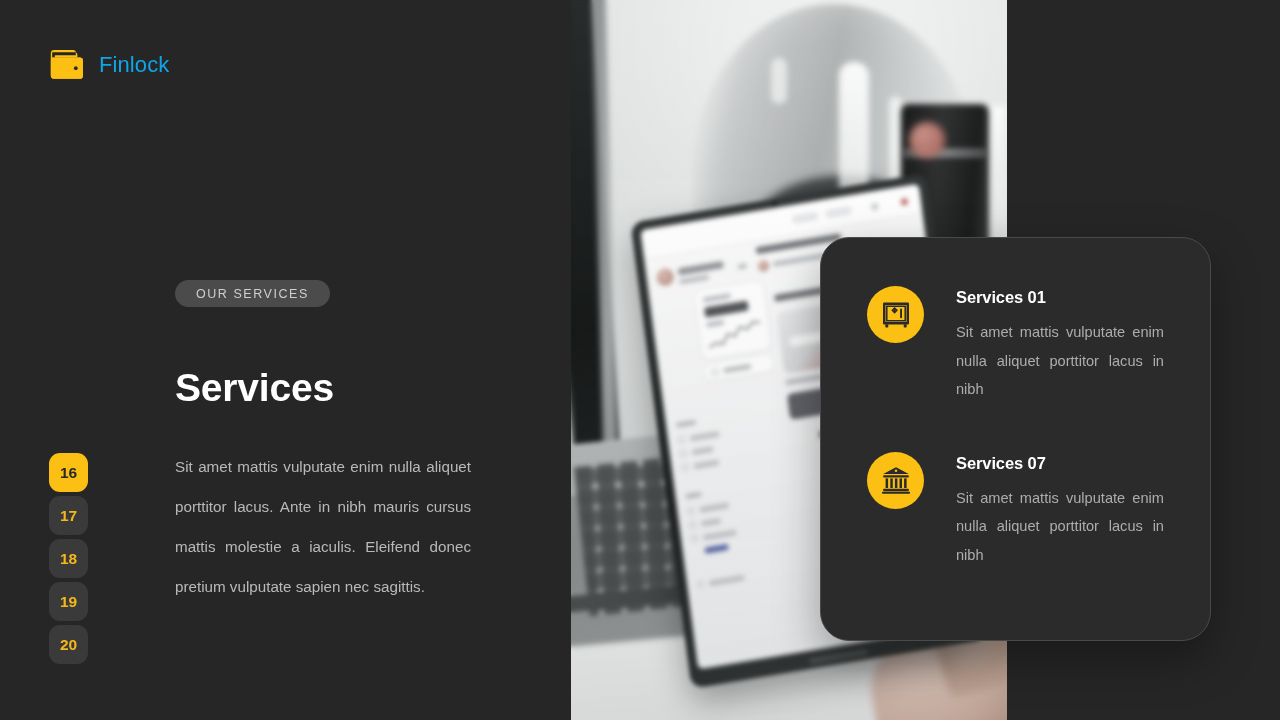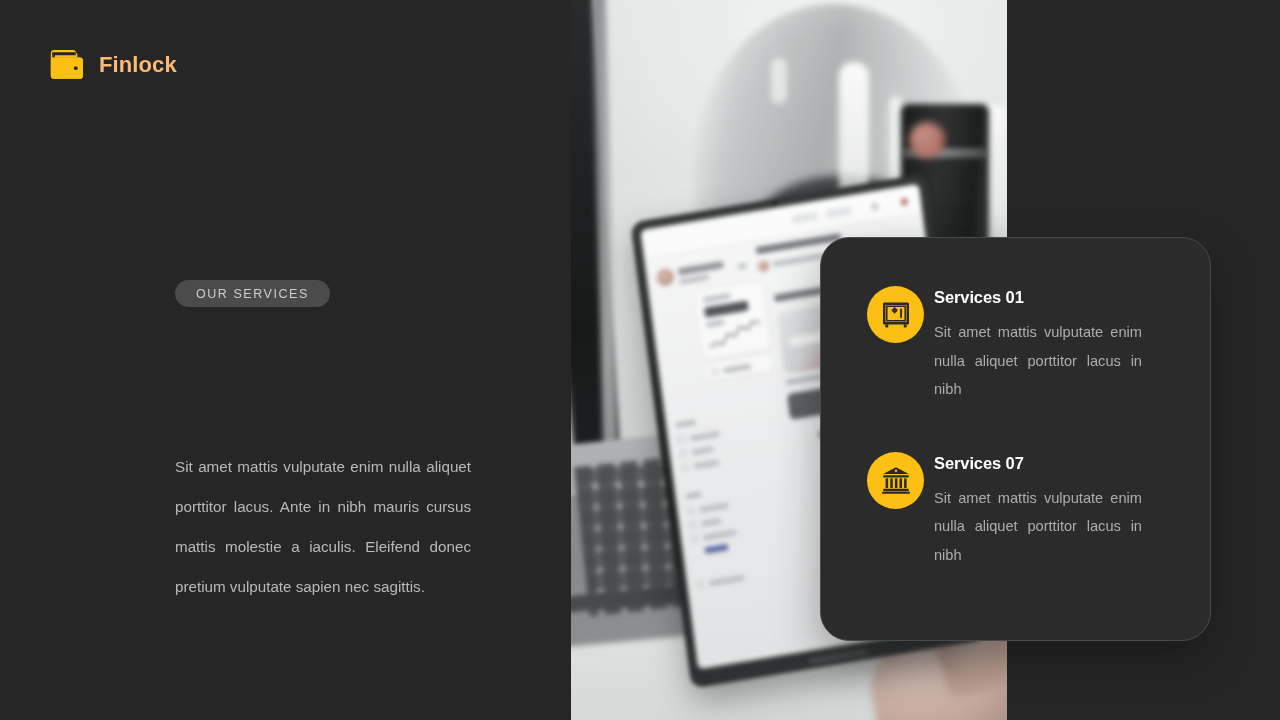--- a/index.html
+++ b/index.html
@@ -320,22 +320,22 @@
     position: absolute;
     left: 49px; top: 48px;
     display: flex; align-items: center; gap: 14px;
   }
   .logo-mark {
     width: 36px; height: 33px;
     display: block;
   }
   .logo-text {
     font-size: 22px;
-    font-weight: bold;
-    color: #fdba74;
+    font-weight: normal;
+    color: #0ea5e9;
     letter-spacing: .1px;
   }
 
   .badge {
     position: absolute;
     left: 175px; top: 280px;
     height: 27px;
     padding: 0 21px;
     border-radius: 14px;
     background: #4b4b4b;
@@ -396,21 +396,21 @@
     left: 820px; top: 237px;
     width: 391px; height: 404px;
     border-radius: 29px;
     background: #2b2b2b;
     border: 1px solid #4a4a4a;
     box-shadow: 0 18px 46px rgba(0,0,0,.34);
     padding: 48px 34px 0 46px;
   }
   .service-item {
     display: flex;
-    gap: 10px;
+    gap: 32px;
   }
   .service-item + .service-item { margin-top: 48px; }
   .service-icon {
     flex: 0 0 auto;
     width: 57px; height: 57px;
     border-radius: 50%;
     background: #fbc013;
     display: flex; align-items: center; justify-content: center;
   }
   .service-icon svg { display: block; }
@@ -540,24 +540,32 @@
     </svg>
     <span class="logo-text">Finlock</span>
   </div>
 
   <div class="badge">
     <span class="badge-label">OUR SERVICES</span>
   </div>
 
   <h1 class="headline">
     <br>
+    <span>Services</span>
   </h1>
 
   <p class="lead">Sit amet mattis vulputate enim nulla aliquet porttitor lacus. Ante in nibh mauris cursus mattis molestie a iaculis. Eleifend donec pretium vulputate sapien nec sagittis.</p>
 
+  <div class="slide-nav">
+    <div class="nav-chip active">16</div>
+    <div class="nav-chip">17</div>
+    <div class="nav-chip">18</div>
+    <div class="nav-chip">19</div>
+    <div class="nav-chip">20</div>
+  </div>
 
   <div class="service-card">
 
     <div class="service-item">
       <div class="service-icon">
         <svg width="30" height="30" viewBox="0 0 30 30">
           <path d="M3.2 2.4h23.6c.7 0 1.2.6 1.2 1.3v19.6c0 .7-.5 1.3-1.2 1.3H3.2c-.7 0-1.2-.6-1.2-1.3V3.7c0-.7.5-1.3 1.2-1.3zm1.3 2.6v17h21v-17h-21z" fill="#2a2a2a"></path>
           <path d="M5.8 6.3h18.4v14.4H5.8z" fill="none" stroke="#2a2a2a" stroke-width="1.5"></path>
           <path d="M11.4 10.3l2.2-2.2 2.2 2.2-2.2 2.2z" fill="none" stroke="#2a2a2a" stroke-width="1.6"></path>
           <circle cx="13.6" cy="10.3" r="1.1" fill="#2a2a2a"></circle>

